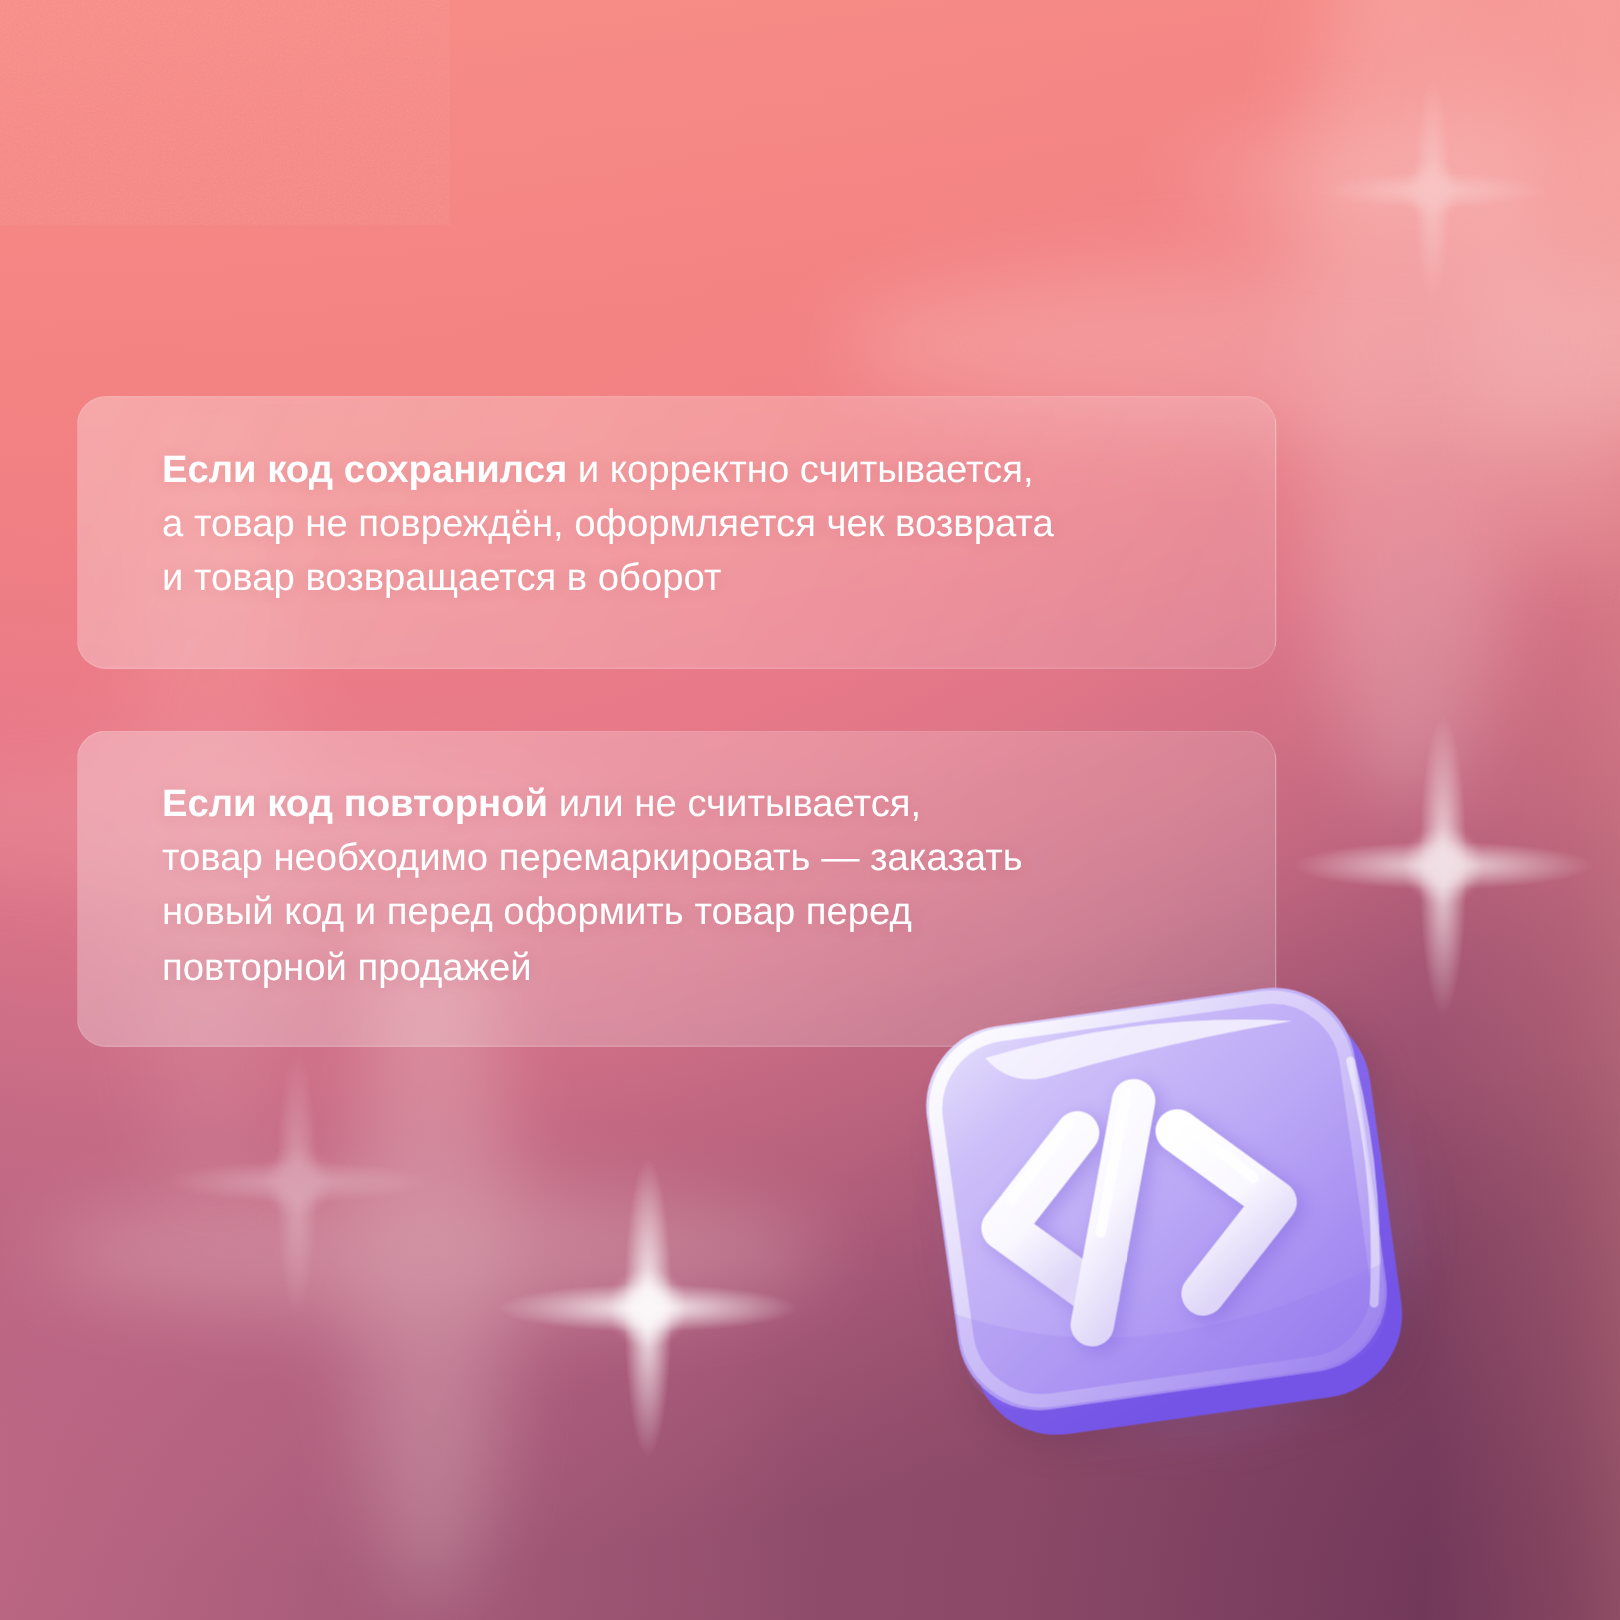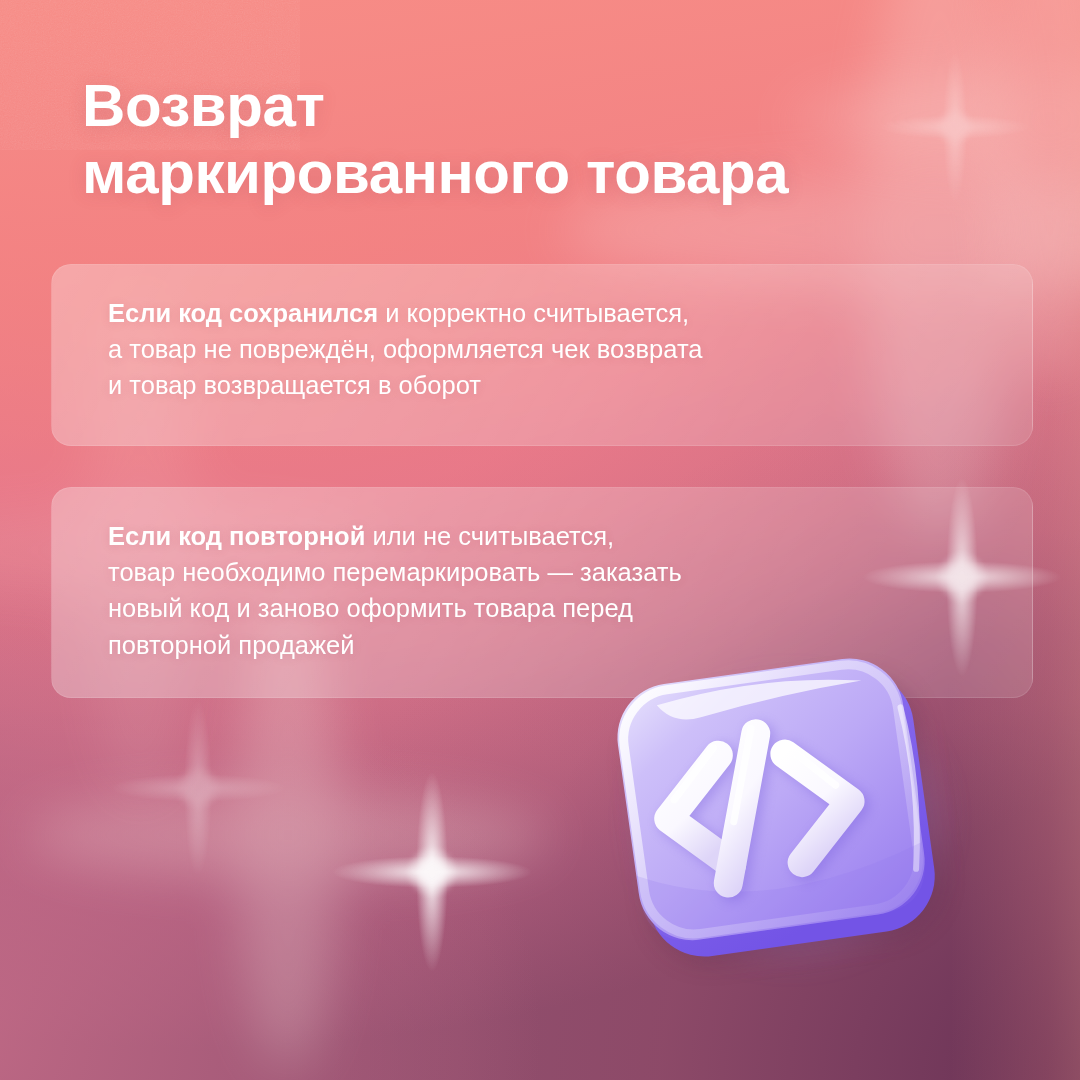--- a/index.html
+++ b/index.html
@@ -136,21 +136,21 @@
     font-weight: 700;
     letter-spacing: -0.4px;
     white-space: pre-line;
     text-shadow: 0 2px 18px rgba(150,50,70,0.18);
   }
 
   
   .card {
     position: absolute;
     left: 51px;
-    width: 982px;
+    width: 800px;
     border-radius: 20px;
     background: linear-gradient(118deg, rgba(255,255,255,0.30) 0%, rgba(255,255,255,0.24) 40%, rgba(255,255,255,0.17) 72%, rgba(255,255,255,0.13) 100%);
     border: 1px solid rgba(255,255,255,0.10);
     backdrop-filter: blur(2px);
     overflow: hidden;
   }
   .card-1 { top: 264px; height: 182px; }
   .card-2 { top: 487px; height: 211px; }
 
   .card-text {
@@ -213,33 +213,31 @@
     <i class="sx"></i>
       <i class="sy"></i>
       <i class="core"></i>
   </div>
   <div class="sparkle sparkle-3">
     <i class="sx"></i>
       <i class="sy"></i>
       <i class="core"></i>
   </div>
 
-  <h1 class="title">Возврат
-маркированного товара</h1>
 
   <div class="card card-1">
     <p class="card-text"><b>Если код сохранился</b><span> и корректно считывается,
 а товар не повреждён, оформляется чек возврата
 и товар возвращается в оборот</span></p>
   </div>
 
   <div class="card card-2">
     <p class="card-text"><b>Если код повторной</b><span> или не считывается,
 товар необходимо перемаркировать — заказать
-новый код и заново оформить товара перед
+новый код и перед оформить товар перед
 повторной продажей</span></p>
   </div>
 
   <div class="sparkle sparkle-2">
     <i class="sx"></i>
       <i class="sy"></i>
       <i class="core"></i>
   </div>
 
   <div class="sparkle sparkle-1">

